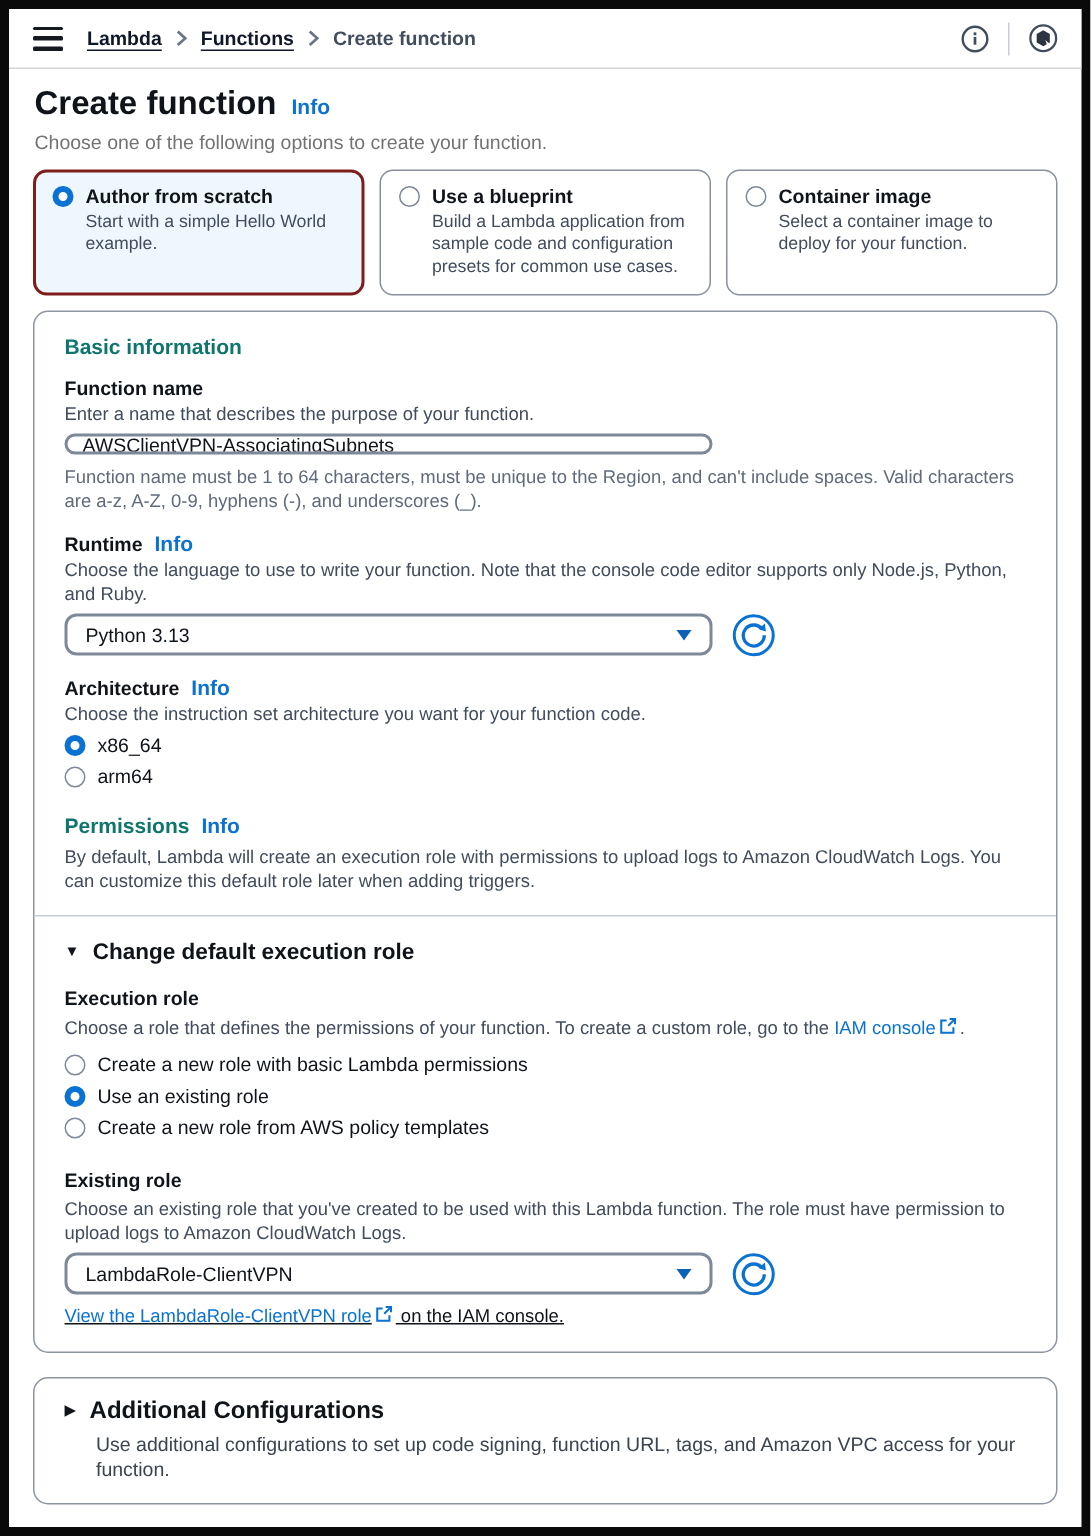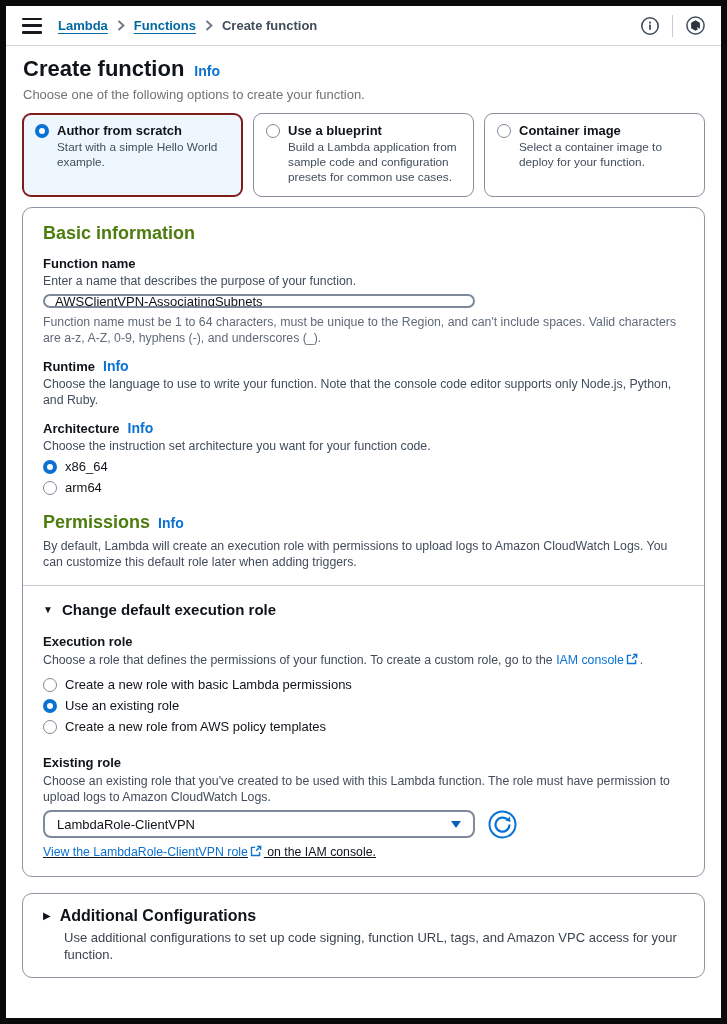--- a/index.html
+++ b/index.html
@@ -19,21 +19,21 @@
   .topbar {
     height:40px;
     display:flex; align-items:center;
     padding:0 14px 0 16px;
     border-bottom:1px solid #d1d5da;
     background:#fff;
   }
   .menu-btn { width:20px; height:16px; display:flex; flex-direction:column; justify-content:space-between; cursor:pointer; margin-right:16px; }
   .menu-btn span { display:block; height:2.5px; background:#16191f; border-radius:1px; }
   .crumbs { display:flex; align-items:center; gap:9px; font-size:13px; font-weight:700; flex:1; }
-  .crumb-link { color:#0369a1; text-decoration:underline; text-underline-offset:3px; cursor:pointer; }
+  .crumb-link { color:#0f172a; text-decoration:underline; text-underline-offset:3px; cursor:pointer; }
   .crumb-current { color:#414d5c; }
   .crumb-sep svg { display:block; }
   .topbar-right { display:flex; align-items:center; gap:10px; }
   .icon-btn { width:24px; height:24px; display:flex; align-items:center; justify-content:center; cursor:pointer; }
   .v-sep { width:1px; height:22px; background:#c6cdd5; }
   
   .page-header { padding:10px 17px 0; }
   .title-row { display:flex; align-items:baseline; gap:10px; }
   h1 { font-size:22px; font-weight:800; color:#0f141a; }
   .info-link { font-size:14px; font-weight:700; color:#0972d3; cursor:pointer; }
@@ -51,21 +51,21 @@
   
   .radio { width:14px; height:14px; min-width:14px; border-radius:50%; border:1.5px solid #7d8998; background:#fff; display:inline-block; }
   .radio.checked { border:4.5px solid #0972d3; }
   
   .panel {
     margin:10px 16px 0;
     border:1px solid #8c95a0; border-radius:10px;
     background:#fff;
     padding:15px 20px 16px;
   }
-  h2 { font-size:18px; font-weight:800; color:#4d7c0f; }
+  h2 { font-size:14px; font-weight:800; color:#0f766e; }
   .field { margin-top:12px; }
   .label-row { display:flex; align-items:baseline; gap:8px; }
   .f-label { font-size:13px; font-weight:700; }
   .f-desc { font-size:12.3px; color:#414d5c; line-height:16px; margin-top:2px; }
   .f-constraint { font-size:12.3px; color:#5f6b7a; line-height:16px; margin-top:4px; }
   .text-input {
     width:432px; height:14px; margin-top:5px;
     border:2px solid #7d8998; border-radius:8px;
     font:13px "Liberation Sans", sans-serif; color:#0f141a;
     padding:0 10px; outline:none; background:#fff;
@@ -182,20 +182,33 @@
       <input class="text-input" type="text" value="AWSClientVPN-AssociatingSubnets" style="">
       <div class="f-constraint">Function name must be 1 to 64 characters, must be unique to the Region, and can't include spaces. Valid characters are a-z, A-Z, 0-9, hyphens (-), and underscores (_).</div>
     </div>
 
     <div class="field">
       <div class="label-row">
         <span class="f-label">Runtime</span>
         <span class="info-link">Info</span>
       </div>
       <div class="f-desc">Choose the language to use to write your function. Note that the console code editor supports only Node.js, Python, and Ruby.</div>
+      <div class="select-row">
+        <div class="select">
+          <span>Python 3.13</span>
+          <span class="caret"></span>
+        </div>
+        <span class="refresh-btn">
+          <svg width="29" height="29" viewBox="0 0 29 29">
+              <circle cx="14.5" cy="14.5" r="13" fill="none" stroke="#0972d3" stroke-width="2"></circle>
+              <path d="M20.2 10.6 A7 7 0 1 0 21.5 14.5" fill="none" stroke="#0972d3" stroke-width="2.2"></path>
+              <polygon points="21.9,6.6 22.6,12 17.6,10.4" fill="#0972d3"></polygon>
+            </svg>
+        </span>
+      </div>
     </div>
 
     <div class="field">
       <div class="label-row">
         <span class="f-label">Architecture</span>
         <span class="info-link">Info</span>
       </div>
       <div class="f-desc">Choose the instruction set architecture you want for your function code.</div>
       <div class="radio-opt">
         <span class="radio checked"></span>

